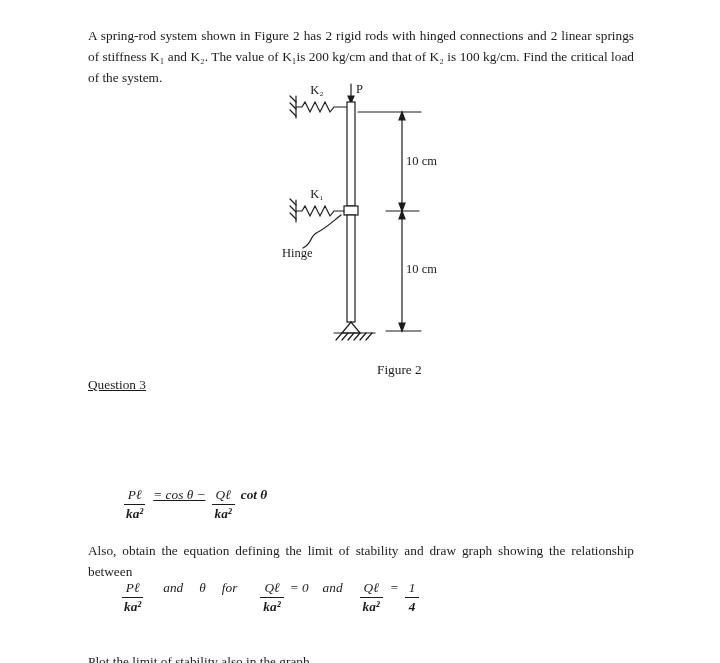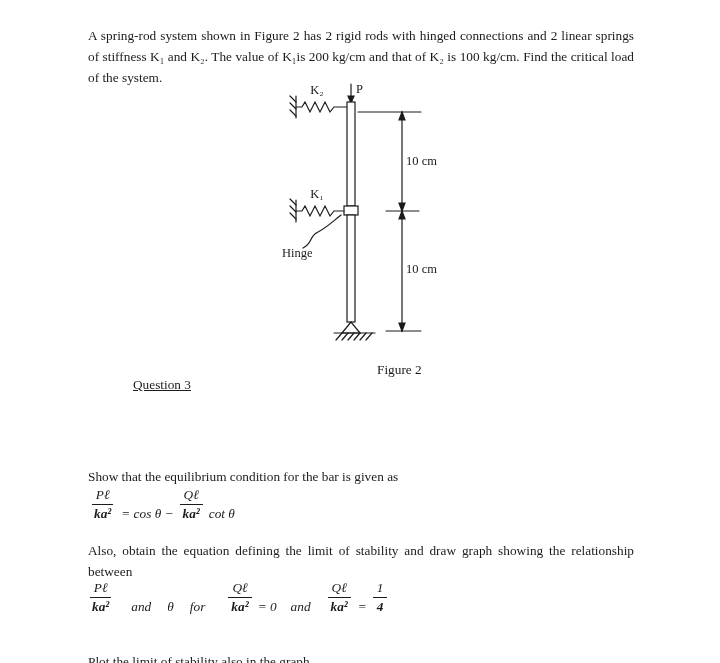--- a/index.html
+++ b/index.html
@@ -7,30 +7,30 @@
   .page {
     position:relative; width:720px; height:663px; background:#ffffff;
     font-family:"Liberation Serif","DejaVu Serif",serif;
     color:#1b1b1b; overflow:hidden;border-radius:25px;
   }
   .para {
     position:absolute; left:88px; width:546px;
     font-size:13.3px; line-height:21px; text-align:justify;
   }
   .single { text-align:left; }
-  .heading-underline { text-decoration:underline;margin-left:45px; }
+  .heading-underline { text-decoration:underline; }
   .caption { position:absolute; font-size:13.3px; }
   .figure-svg { position:absolute; left:270px; top:80px; width:175px; height:265px; }
   .figure-svg text {
     font-family:"Liberation Serif","DejaVu Serif",serif;
     font-size:12.5px; fill:#1b1b1b; stroke:none;
   }
   .eq-row {
-    position:absolute; display:flex; align-items:flex-end;
-    font-size:13.3px; font-style:italic;
+    position:absolute; display:flex; align-items:flex-start;
+    font-size:13.3px; font-style:italic;margin-left:32px;
   }
   .frac { display:inline-flex; flex-direction:column; align-items:center; text-align:center; line-height:16px; }
   .frac .num { padding:0 4px 1px 4px; border-bottom:1px solid #1b1b1b; }
   .frac .den { padding:1px 4px 0 4px;font-weight:bold; }
   .eq-piece { white-space:pre; }
 </style>
 </head>
 <body>
 
 <div class="page">
@@ -99,33 +99,32 @@
     <text x="406" y="165">10 cm</text>
     <text x="406" y="273">10 cm</text>
     <text x="282" y="257">Hinge</text>
   </svg>
 
   <div class="caption" style="left:377px; top:362px;">Figure 2</div>
 
   <div class="para single heading-underline" style="top:374px; width:auto;">Question 3</div>
 
 
-  <p class="para single" style="top:453px;">Show that the equilibrium condition for the bar is given as</p>
 
   <div class="eq-row" style="left:90px; top:487px;">
     <span class="frac">
       <span class="num">Pℓ</span>
       <span class="den">ka²</span>
     </span>
-    <span class="eq-piece" style="margin-left:6px;">= cos θ −</span>
+    <span class="eq-piece" style="margin-left:6px;text-decoration:underline;">= cos θ −</span>
     <span class="frac" style="margin-left:5px;">
       <span class="num">Qℓ</span>
       <span class="den">ka²</span>
     </span>
-    <span class="eq-piece" style="margin-left:5px;">cot θ</span>
+    <span class="eq-piece" style="margin-left:5px;font-weight:bold;">cot θ</span>
   </div>
 
   <p class="para" style="top:527px;">Also, obtain the equation defining the limit of stability and draw graph showing the relationship between</p>
 
   <div class="eq-row" style="left:88px; top:580px;">
     <span class="frac">
       <span class="num">Pℓ</span>
       <span class="den">ka²</span>
     </span>
     <span class="eq-piece" style="margin-left:18px;">and</span>

